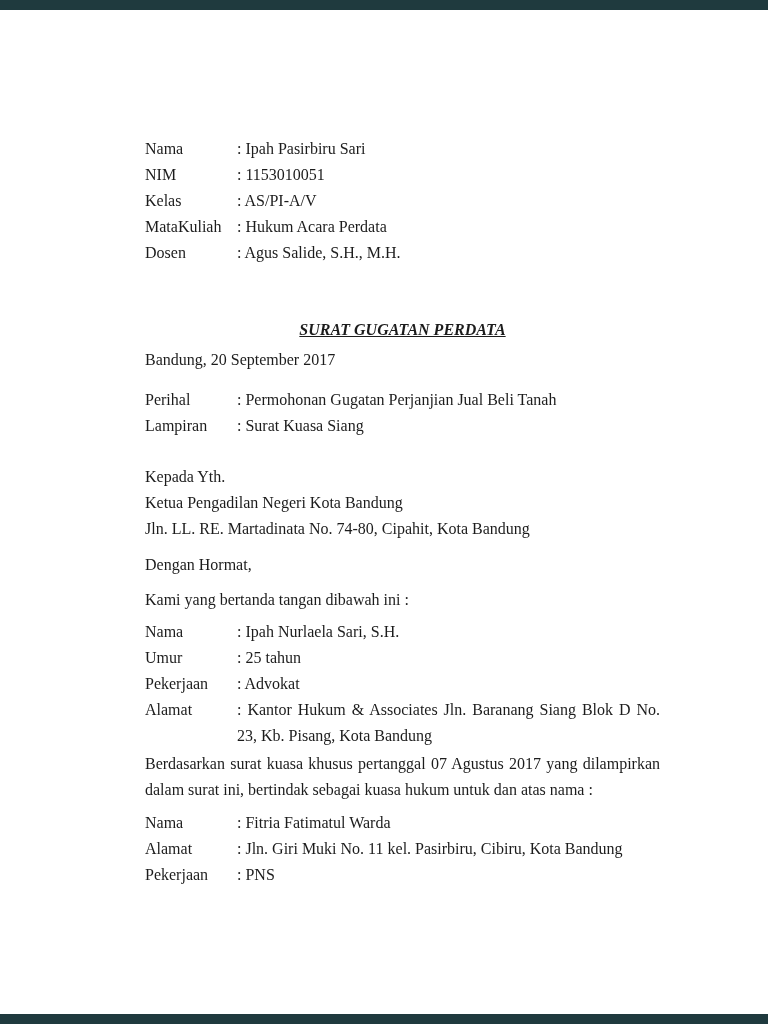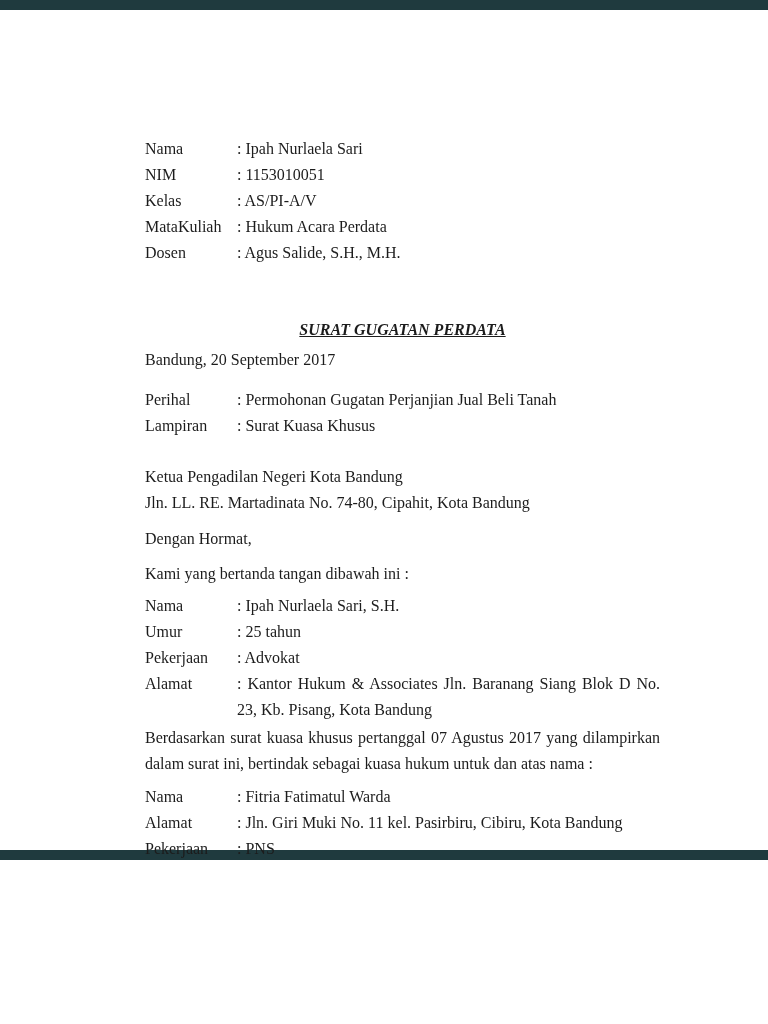--- a/index.html
+++ b/index.html
@@ -3,21 +3,21 @@
 <meta charset="utf-8">
 <style>
   html, body { margin: 0; padding: 0; }
   body {
     width: 768px; height: 1024px;
     background: #ffffff;
     font-family: "Liberation Serif", "DejaVu Serif", serif;
   }
   .viewport {
     position: relative;
-    width: 768px; height: 860px;
+    width: 768px; height: 1024px;
     background: #ffffff;
     overflow: hidden;
     color: #1c1c1c;
     font-size: 16px;
     line-height: 26px;
   }
   .letterbox {
     position: absolute; left: 0; width: 768px; height: 10px;
     background: #1f3a3e;
   }
@@ -54,21 +54,21 @@
 
 <div class="viewport">
   <div class="letterbox top"></div>
   <div class="letterbox bottom"></div>
 
   <div class="content">
 
     <div class="kv-block student-block">
       <div class="kv-row">
         <div class="kv-label">Nama</div>
-        <div class="kv-value">: Ipah Nurlaela Sari</div>
+        <div class="kv-value">: Ipah Pasirbiru Sari</div>
       </div>
       <div class="kv-row">
         <div class="kv-label">NIM</div>
         <div class="kv-value">: 1153010051</div>
       </div>
       <div class="kv-row">
         <div class="kv-label">Kelas</div>
         <div class="kv-value">: AS/PI-A/V</div>
       </div>
       <div class="kv-row">
@@ -85,25 +85,26 @@
 
     <div class="dateline">Bandung, 20 September 2017</div>
 
     <div class="kv-block subject-block">
       <div class="kv-row">
         <div class="kv-label">Perihal</div>
         <div class="kv-value">: Permohonan Gugatan Perjanjian Jual Beli Tanah</div>
       </div>
       <div class="kv-row">
         <div class="kv-label">Lampiran</div>
-        <div class="kv-value">: Surat Kuasa Khusus</div>
+        <div class="kv-value">: Surat Kuasa Siang</div>
       </div>
     </div>
 
     <div class="recipient-block">
+      <div>Kepada Yth.</div>
       <div>Ketua Pengadilan Negeri Kota Bandung</div>
       <div>Jln. LL. RE. Martadinata No. 74-80, Cipahit, Kota Bandung</div>
     </div>
 
     <div class="salutation">Dengan Hormat,</div>
 
     <div class="intro-line">Kami yang bertanda tangan dibawah ini :</div>
 
     <div class="kv-block attorney-block">
       <div class="kv-row">

